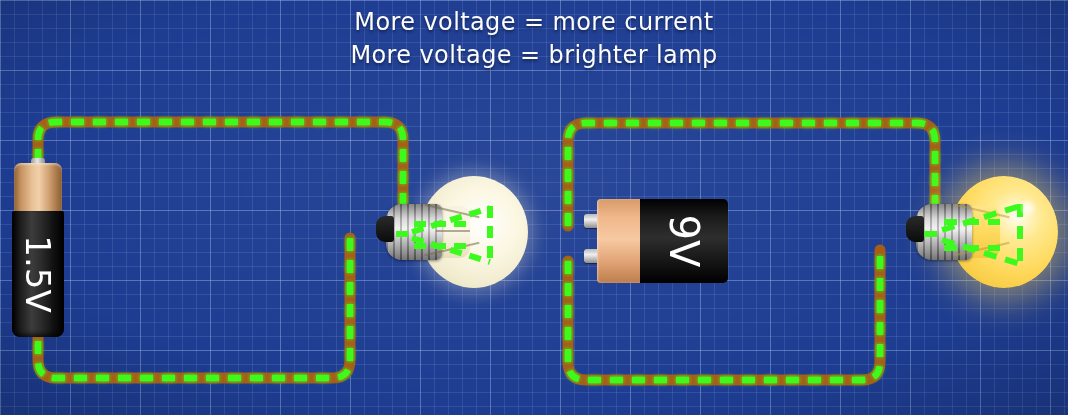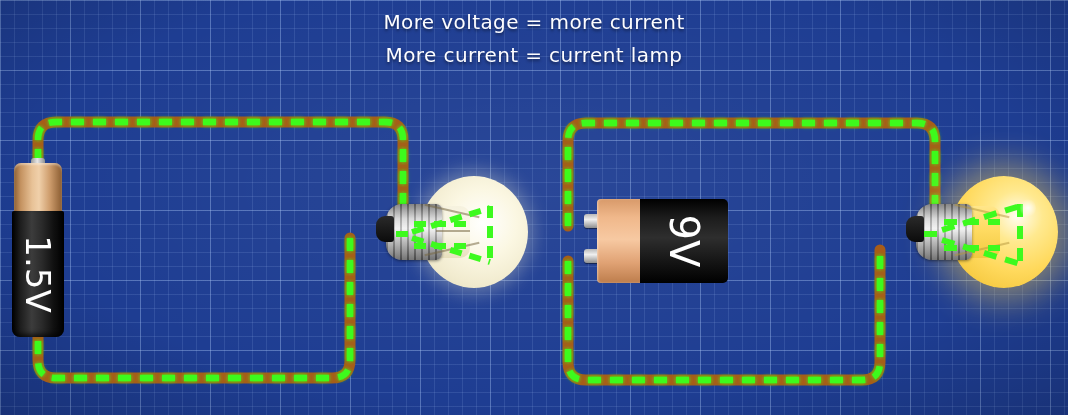--- a/index.html
+++ b/index.html
@@ -33,21 +33,21 @@
   .vignette {
     background:
       radial-gradient(ellipse 85% 95% at 50% 45%, rgba(255,255,255,.055) 0%, rgba(0,0,0,0) 55%, rgba(0,0,0,.30) 100%);
   }
 
   
   #caption {
     position:absolute; left:0; top:6px; width:1068px;
     text-align:center;
     color:#fdfdff;
-    font-size:20px;
+    font-size:24px;
     line-height:33px;
     letter-spacing:.4px;
     text-shadow:0 2px 3px rgba(0,0,0,.45);
     z-index:30;
   }
   #caption div { white-space:nowrap; }
 
   
   #wires { position:absolute; left:0; top:0; width:1068px; height:415px; z-index:5; }
 
@@ -162,21 +162,21 @@
 </head>
 <body>
 
 <div id="stage">
 
   <div class="grid-minor"></div>
   <div class="grid-major"></div>
 
   <div id="caption">
     <div>More voltage = more current</div>
-    <div>More current = current lamp</div>
+    <div>More voltage = brighter lamp</div>
   </div>
 
   <svg id="wires" viewBox="0 0 1068 415">
     <defs>
       <filter id="wglow" x="-40%" y="-40%" width="180%" height="180%">
         <feGaussianBlur stdDeviation="2.2" result="b"></feGaussianBlur>
         <feMerge>
             <feMergeNode in="b"></feMergeNode>
             <feMergeNode in="SourceGraphic"></feMergeNode>
           </feMerge>

